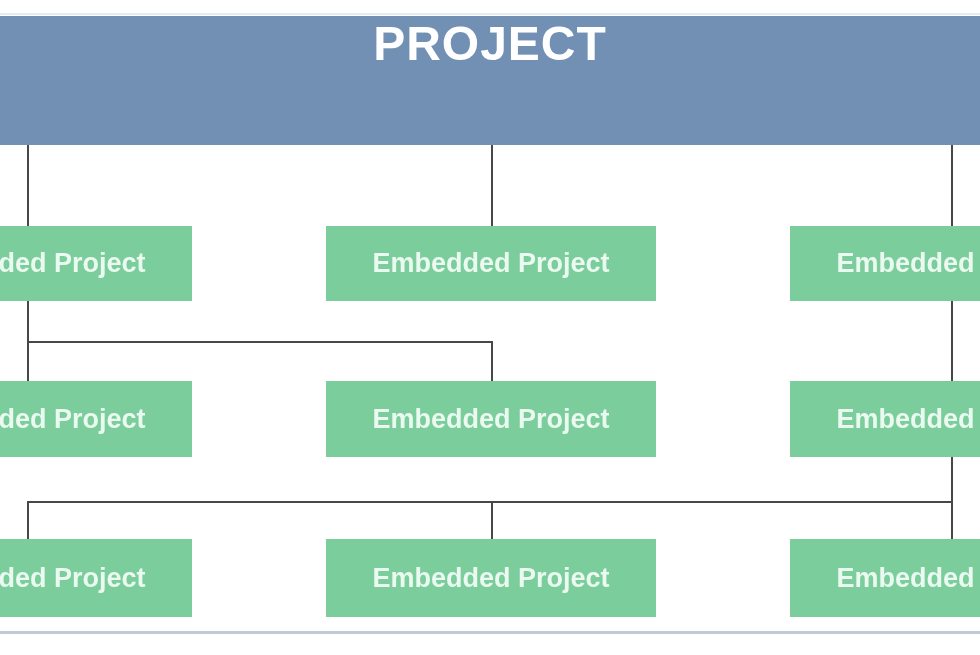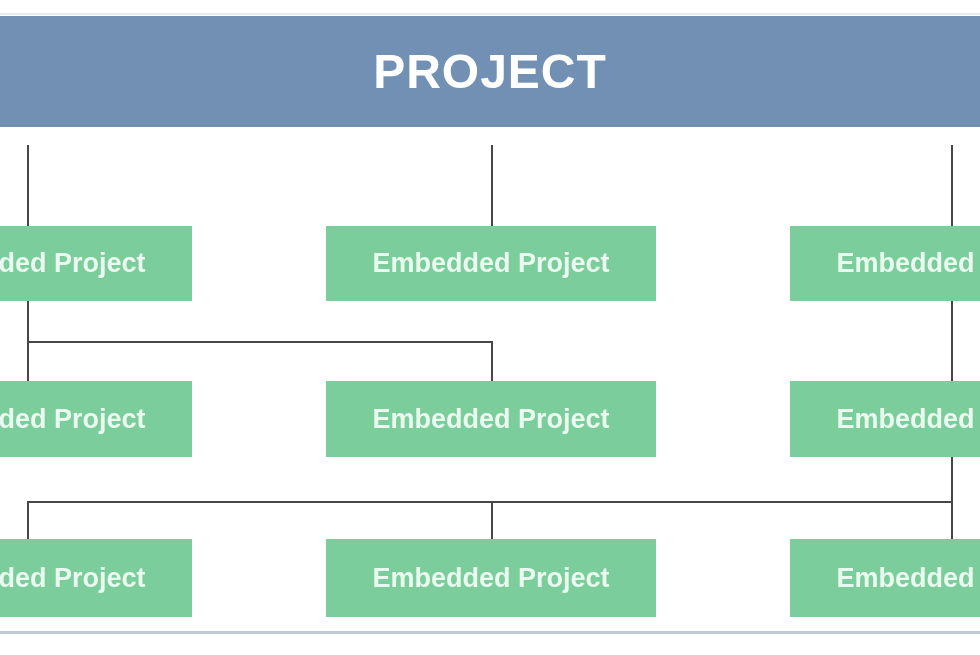--- a/index.html
+++ b/index.html
@@ -17,23 +17,23 @@
     width:980px;height:655px;
     overflow:hidden;
     background:#ffffff;
     font-family:"Liberation Sans", sans-serif;
   }
   .header-top-edge{
     position:absolute;left:0;top:13px;width:980px;height:2px;
     background:var(--header_top_edge);
   }
   .header{
-    position:absolute;left:0;top:16px;width:980px;height:111px;
+    position:absolute;left:0;top:16px;width:980px;height:129px;
     background:var(--header_bg);
-    display:flex;align-items:center;justify-content:center;
+    display:flex;justify-content:center;
   }
   .header .title{
     color:var(--header_text);
     font-size:48px;font-weight:700;letter-spacing:1px;
   }
   .vline{position:absolute;width:2px;background:var(--connector);}
   .hline{position:absolute;height:2px;background:var(--connector);}
   .node{
     position:absolute;
     background:var(--node_bg);

